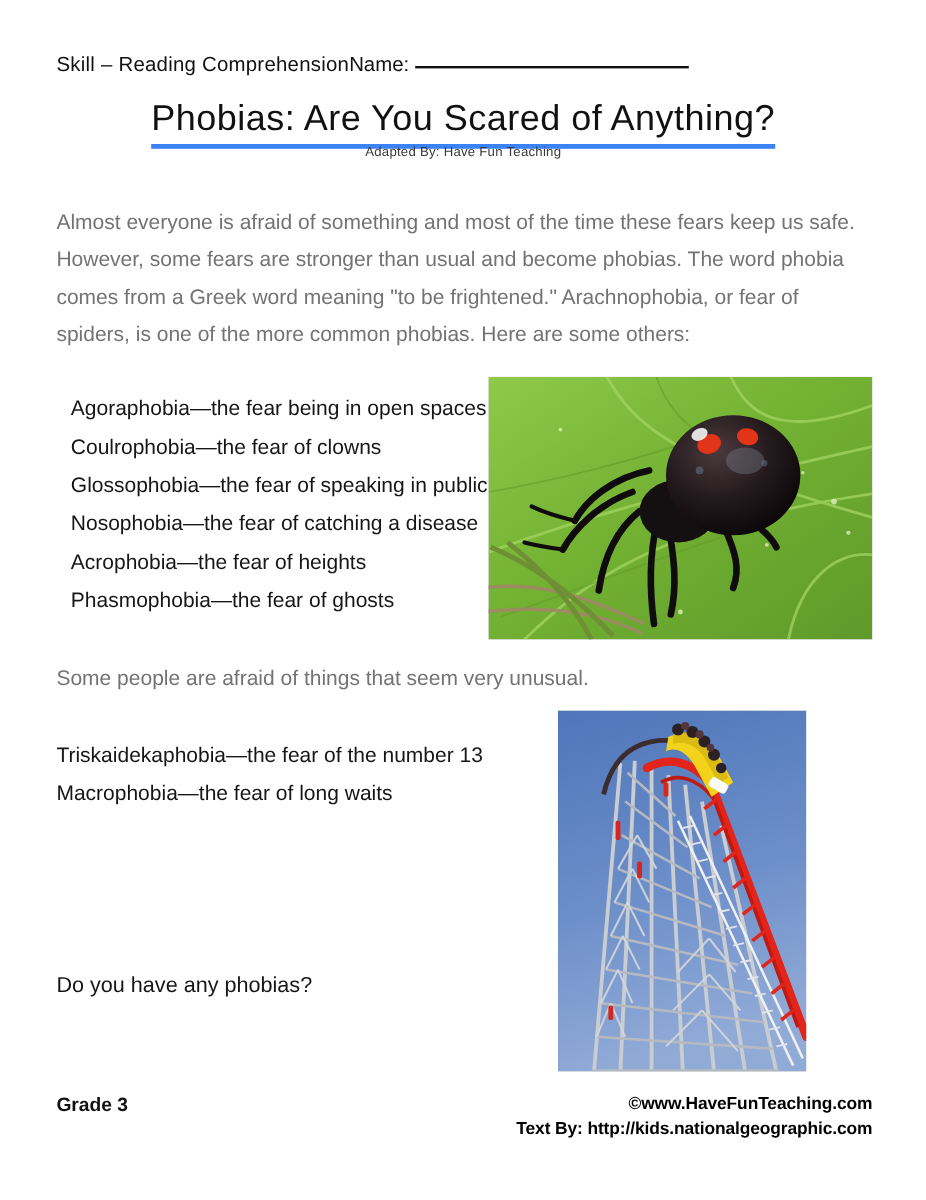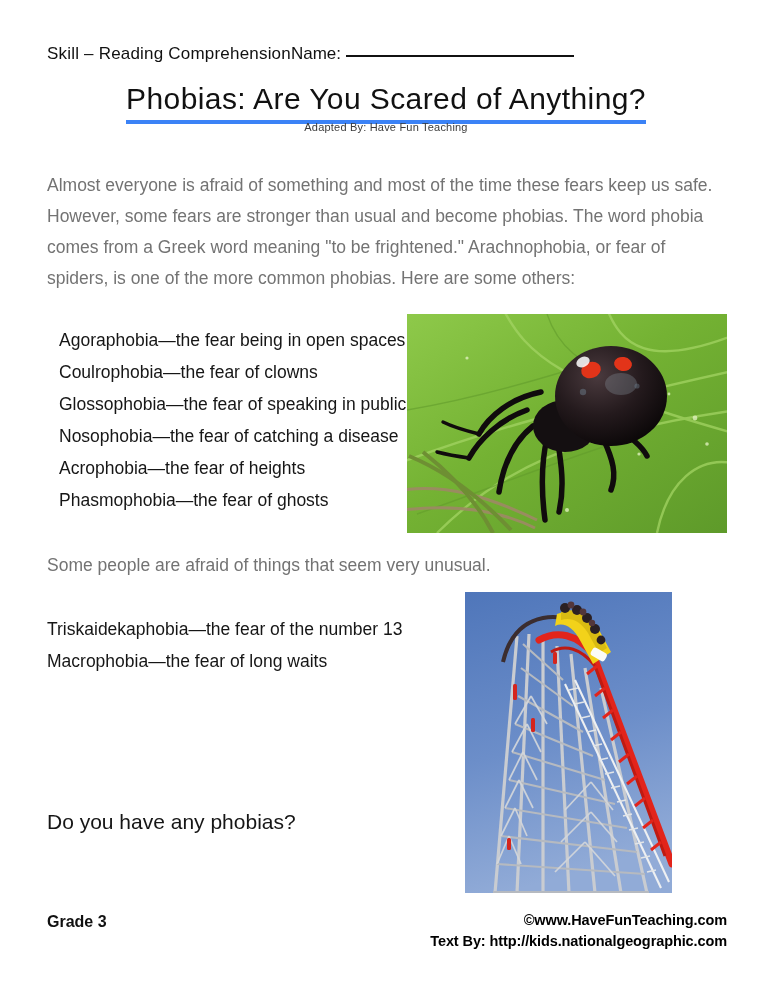--- a/index.html
+++ b/index.html
@@ -119,21 +119,21 @@
     position: absolute;
     left: 47px;
     top: 550px;
     width: 686px;
   }
 
   .closing {
     position: absolute;
     left: 47px;
     top: 806px;
-    font-size: 21px;
+    font-size: 18px;
     line-height: 31px;
     color: #161616;
     white-space: nowrap;
   }
 
   
   .photo {
     position: absolute;
     overflow: hidden;
     background: #cfcfcf;

